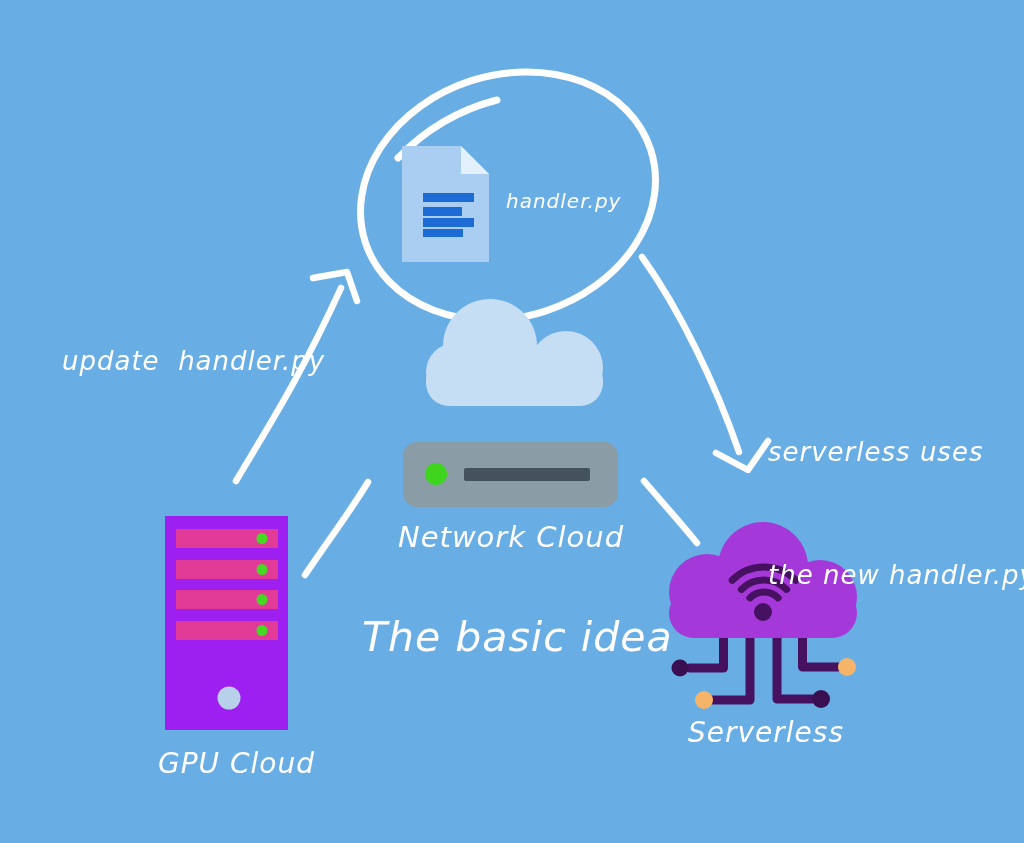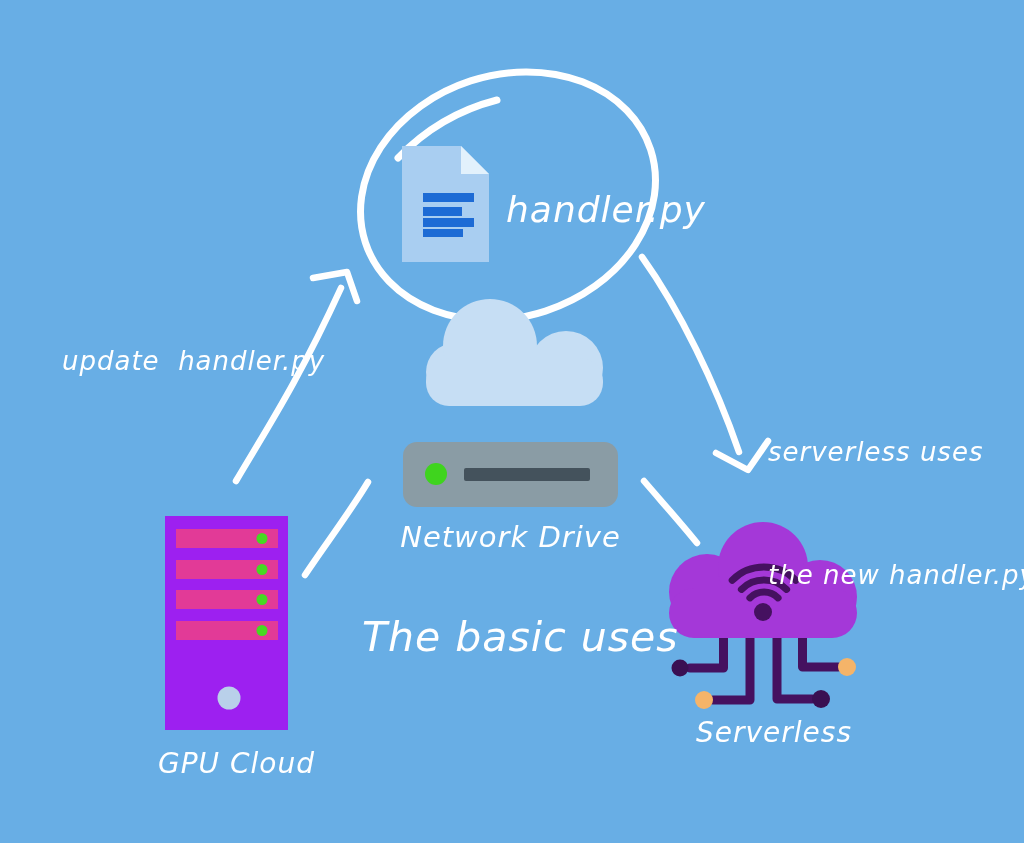--- a/index.html
+++ b/index.html
@@ -20,27 +20,27 @@
     top: 0;
   }
   .hand-label {
     position: absolute;
     color: #ffffff;
     font-style: italic;
     letter-spacing: 1px;
     white-space: pre;
     user-select: none;
   }
-  .lbl-handler      { left: 506px; top: 189px; font-size: 36px; }
+  .lbl-handler      { left: 506px; top: 189px; font-size: 20px; }
   .lbl-update       { left: 62px;  top: 346px; font-size: 26px; text-align: center; }
   .lbl-serverless-uses { left: 768px; top: 350px; font-size: 26px; line-height: 41px; }
   .lbl-drive        { left: 398px; top: 520px; width: 225px; text-align: center; font-size: 29px; }
   .lbl-idea         { left: 362px; top: 613px; width: 270px; text-align: center; font-size: 41px; }
   .lbl-gpu          { left: 140px; top: 747px; width: 175px; text-align: right; font-size: 28px; }
-  .lbl-serverless   { left: 688px; top: 716px; width: 172px; text-align: center; font-size: 28px; }
+  .lbl-serverless   { left: 688px; top: 716px; width: 172px; font-size: 28px; }
 </style>
 </head>
 <body>
 
 <div class="stage">
 
   <svg class="scene" width="1024" height="843" viewBox="0 0 1024 843">
 
     <rect x="0" y="0" width="1024" height="843" fill="#68AEE5"></rect>
 
@@ -136,21 +136,21 @@
 
   <div class="hand-label lbl-handler">handler.py</div>
 
   <div class="hand-label lbl-update">update  handler.py</div>
 
   <div class="hand-label lbl-serverless-uses">
     <div>serverless uses</div>
     <div>the new handler.py</div>
   </div>
 
-  <div class="hand-label lbl-drive">Network Drive</div>
+  <div class="hand-label lbl-drive">Network Cloud</div>
 
-  <div class="hand-label lbl-idea">The basic uses</div>
+  <div class="hand-label lbl-idea">The basic idea</div>
 
   <div class="hand-label lbl-gpu">GPU Cloud</div>
 
   <div class="hand-label lbl-serverless">Serverless</div>
 
 </div>
 
 </body></html>

